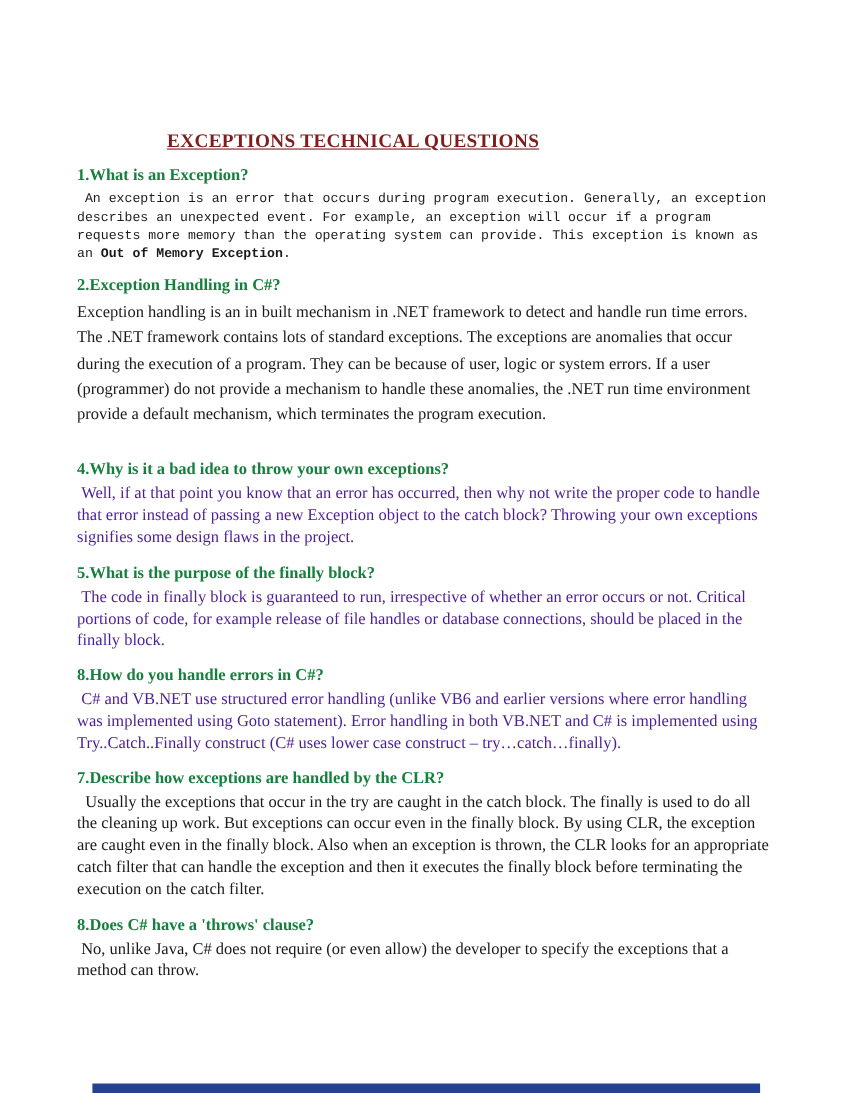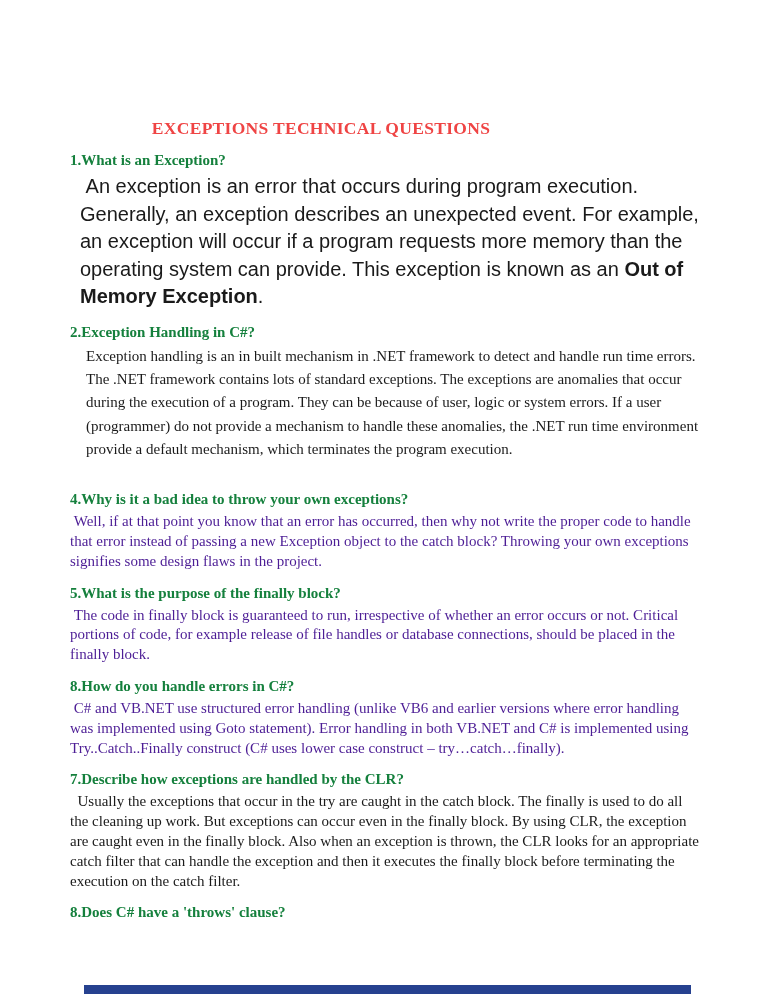--- a/index.html
+++ b/index.html
@@ -15,47 +15,47 @@
   .page {
     box-sizing: border-box;
     width: 768px;
     height: 994px;
     padding: 118px 66px 0 70px;
     position: relative;
   }
   .title {
     font-size: 17.5px;
     font-weight: bold;
+    text-decoration: underline;
     text-align: center;
     margin: 0 130px 10px 0;
     letter-spacing: 0.3px;
-    color: #ef4444;
+    color: #7f1d1d;
   }
   .question {
     font-size: 15px;
     font-weight: bold;
     color: #15803d;
     margin: 13px 0 4px 0;
     white-space: pre-wrap;
   }
   .answer {
     font-size: 15px;
     line-height: 1.32;
     margin: 0;
     white-space: pre-wrap;
   }
   .ans-black { color: #1a1a1a; }
   .ans-gray  { color: #4c1d95; }
   .font-alt {
-    font-family: Liberation Sans, sans-serif;
-    font-size: 20px;
+    font-family: Liberation Mono, monospace;
+    font-size: 12px;
     line-height: 1.38;
-    margin-left: 10px;
   }
-  .spaced { line-height: 1.55; margin-left: 16px; }
+  .spaced { line-height: 1.55; }
   .mt-lg { margin-top: 30px; }
   .mt-md { }
   .footer-bar {
     position: absolute;
     left: 84px;
     bottom: 0;
     width: 607px;
     height: 9px;
     background: #26418f;
   }
@@ -93,18 +93,19 @@
     <p class="answer ans-gray"> C# and VB.NET use structured error handling (unlike VB6 and earlier versions where error handling was implemented using Goto statement). Error handling in both VB.NET and C# is implemented using Try..Catch..Finally construct (C# uses lower case construct – try…catch…finally).</p>
   </section>
 
   <section class="mt-md">
     <h2 class="question">7.Describe how exceptions are handled by the CLR?</h2>
     <p class="answer ans-black">  Usually the exceptions that occur in the try are caught in the catch block. The finally is used to do all the cleaning up work. But exceptions can occur even in the finally block. By using CLR, the exception are caught even in the finally block. Also when an exception is thrown, the CLR looks for an appropriate catch filter that can handle the exception and then it executes the finally block before terminating the execution on the catch filter.</p>
   </section>
 
   <section class="mt-md">
     <h2 class="question">8.Does C# have a 'throws' clause?</h2>
+    <p class="answer ans-black"> No, unlike Java, C# does not require (or even allow) the developer to specify the exceptions that a method can throw.</p>
   </section>
 
 
   <div class="footer-bar"></div>
 
 </div>
 
 </body></html>

